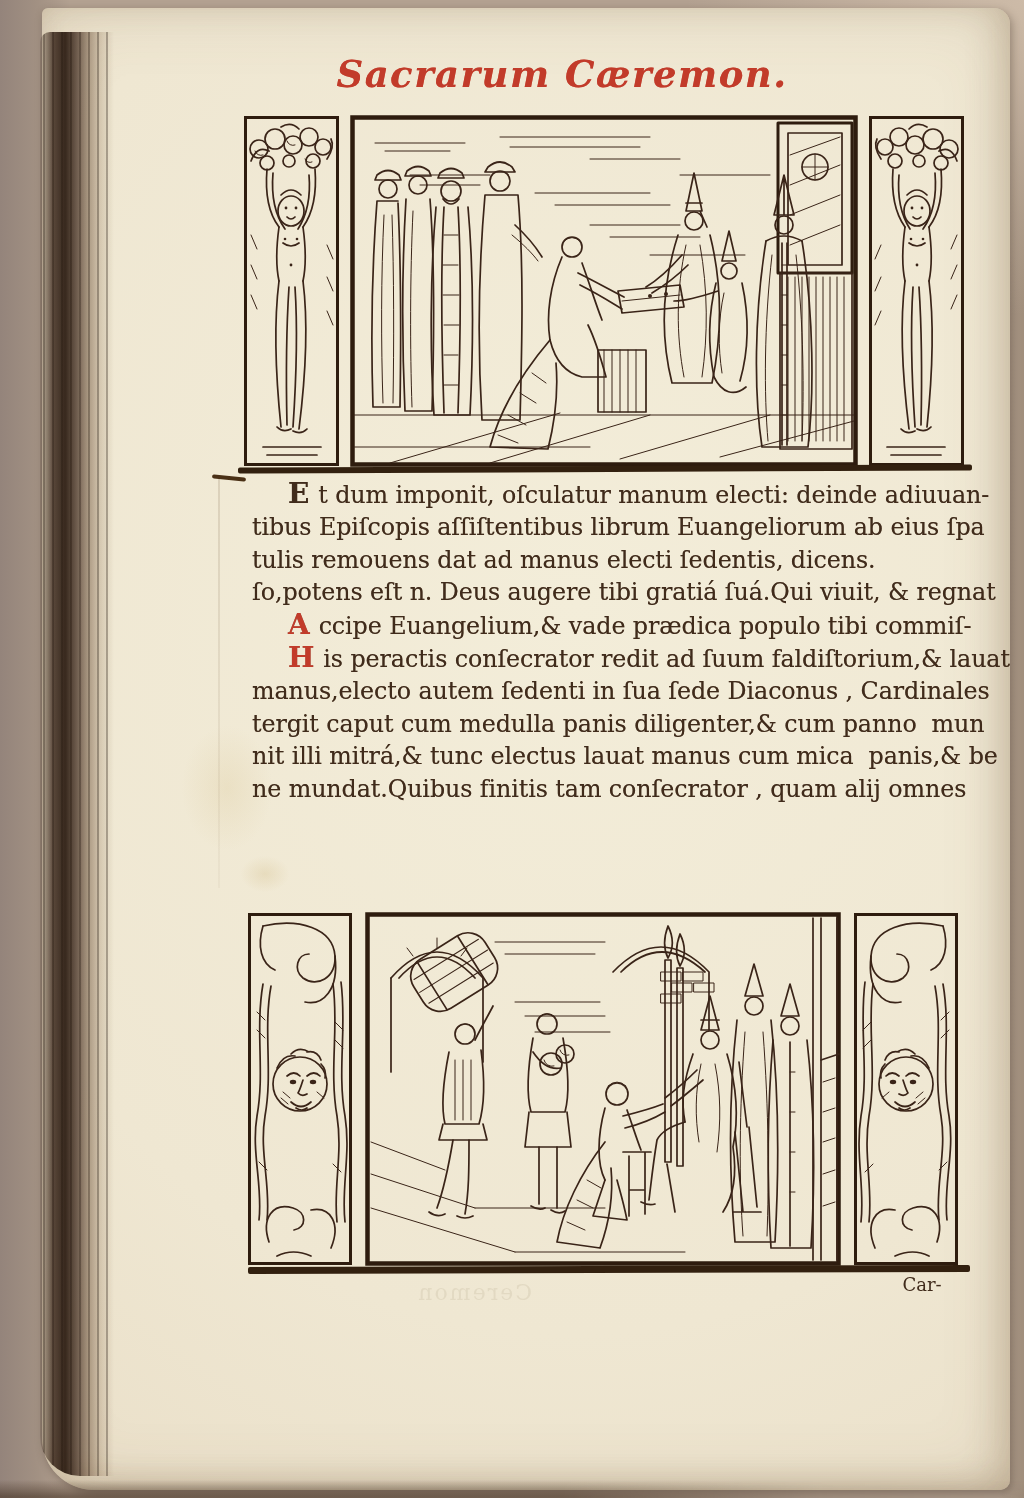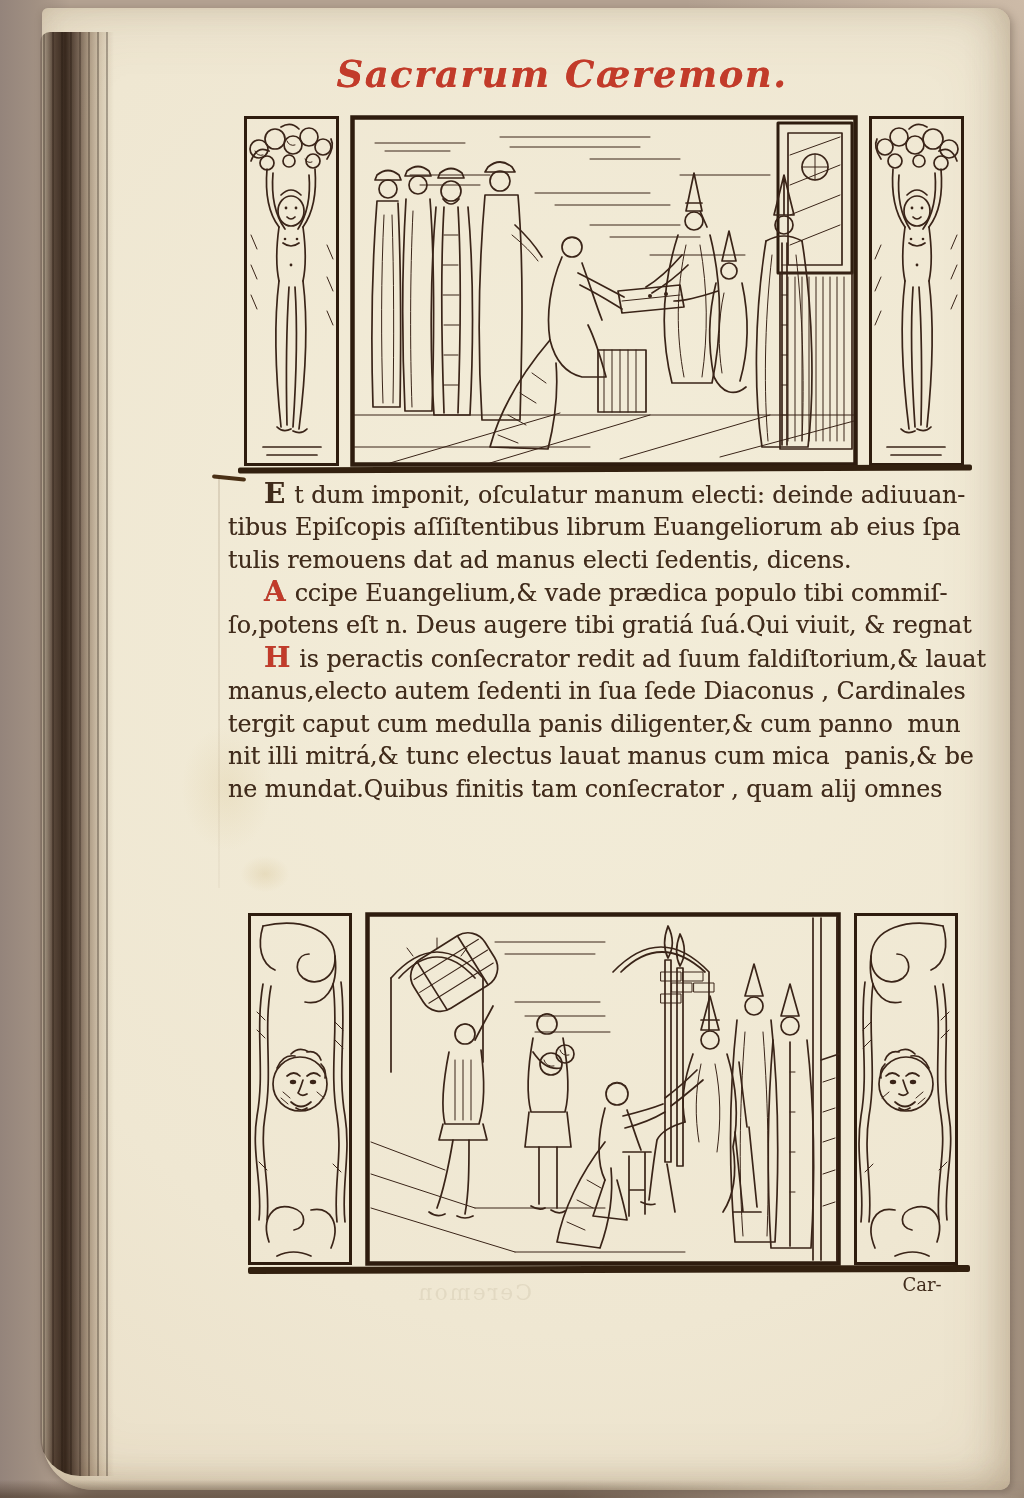--- a/index.html
+++ b/index.html
@@ -48,21 +48,21 @@
   .woodcut{position:absolute;display:flex;}
   .woodcut-top{left:201px;top:107px;width:722px;height:352px;gap:10px;}
   .woodcut-bottom{left:205px;top:904px;width:712px;height:354px;gap:12px;}
   .rule{position:absolute;background:#32200f;}
   .rule-top{left:196px;top:458px;width:734px;height:6px;transform:rotate(-0.25deg);border-radius:2px;}
   .rule-top-tick{left:170px;top:468px;width:34px;height:4px;transform:rotate(6deg);border-radius:2px;background:#4a3015;}
   .rule-bottom{left:206px;top:1258px;width:722px;height:7px;transform:rotate(-0.15deg);border-radius:2px;}
 
   .textblock{position:absolute;left:186px;top:470px;width:760px;color:var(--ink,#402b1b);}
   .tline{white-space:pre;height:32.8px;line-height:32.8px;font-size:23.8px;letter-spacing:-0.1px;
-    text-shadow:0 0 .5px rgba(64,43,27,.55);}
+    text-shadow:0 0 .5px rgba(64,43,27,.55);margin-left:24px;}
   .tline.indent{padding-left:36px;}
   .initial{font-size:28px;margin-right:9px;font-weight:bold;}
 
   .catchword{position:absolute;left:820px;top:1266px;width:120px;text-align:center;
     font-size:18px;color:var(--ink,#402b1b);}
   .bleed{position:absolute;left:270px;top:1272px;width:220px;font-size:22px;color:#8a7a57;
     opacity:.12;transform:scaleX(-1);letter-spacing:2px;}
 
   svg{display:block;}
   svg .ln{stroke:#3a2418;fill:none;stroke-linecap:round;stroke-linejoin:round;stroke-width:1.7;}
@@ -266,23 +266,23 @@
   <div class="rule rule-top"></div>
   <div class="rule rule-top-tick"></div>
 
   <div class="textblock">
   <div class="tline indent"><span class="initial" style="color: rgb(64, 43, 27);">E</span><span class="ltext">t dum imponit, oſculatur manum electi: deinde adiuuan-</span></div>
 
   <div class="tline"><span class="ltext">tibus Epiſcopis aſſiſtentibus librum Euangeliorum ab eius ſpa</span></div>
 
   <div class="tline"><span class="ltext">tulis remouens dat ad manus electi ſedentis, dicens.</span></div>
 
+  <div class="tline"><span class="ltext">ſo,potens eſt n. Deus augere tibi gratiá ſuá.Qui viuit, &amp; regnat</span></div>
+
   <div class="tline indent"><span class="initial" style="color: rgb(194, 59, 42);">A</span><span class="ltext">ccipe Euangelium,&amp; vade prædica populo tibi commiſ-</span></div>
-
-  <div class="tline"><span class="ltext">ſo,potens eſt n. Deus augere tibi gratiá ſuá.Qui viuit, &amp; regnat</span></div>
 
 
   <div class="tline indent"><span class="initial" style="color: rgb(194, 59, 42);">H</span><span class="ltext">is peractis conſecrator redit ad ſuum faldiſtorium,&amp; lauat</span></div>
 
   <div class="tline"><span class="ltext">manus,electo autem ſedenti in ſua ſede Diaconus , Cardinales</span></div>
 
   <div class="tline"><span class="ltext">tergit caput cum medulla panis diligenter,&amp; cum panno  mun</span></div>
 
 
   <div class="tline"><span class="ltext">nit illi mitrá,&amp; tunc electus lauat manus cum mica  panis,&amp; be</span></div>

